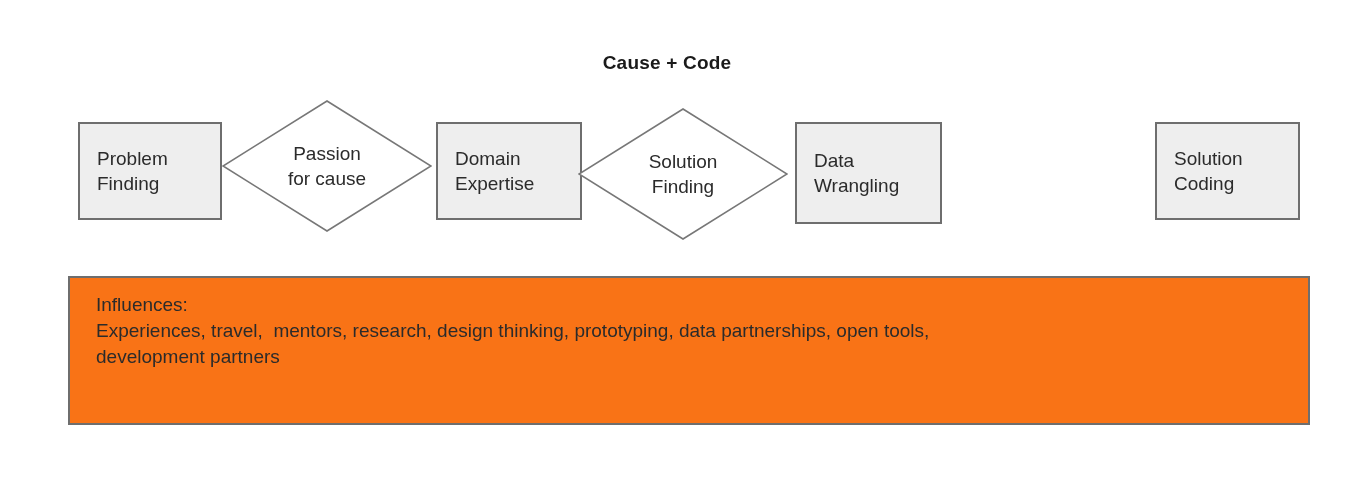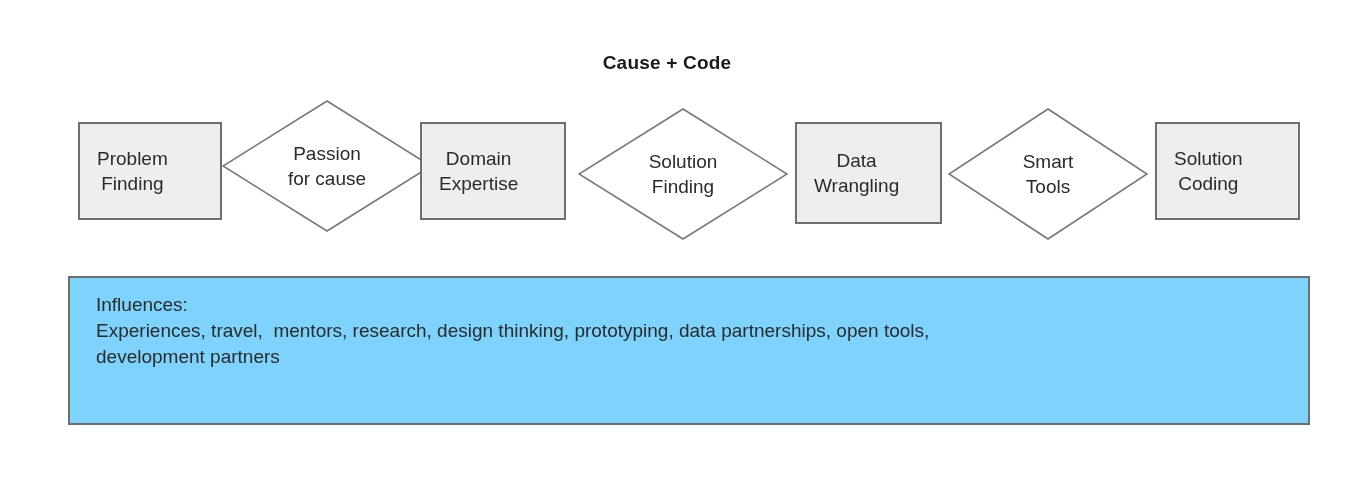--- a/index.html
+++ b/index.html
@@ -59,21 +59,21 @@
     align-items: center;
     justify-content: flex-start;
   }
   .process-box .box-label {
     display: block;
     padding-left: 17px;
     font-size: 19px;
     line-height: 25px;
     color: #2b2b2b;
     white-space: pre-line;
-    text-align: center;
+    text-align: left;
   }
 
   .decision-diamond {
     position: absolute;
   }
   .decision-diamond svg {
     position: absolute;
     left: 0;
     top: 0;
     display: block;
@@ -95,21 +95,21 @@
   }
 
   
   #influences-panel {
     position: absolute;
     left: 68px;
     top: 276px;
     width: 1242px;
     height: 149px;
     box-sizing: border-box;
-    background: #7dd3fc;
+    background: #f97316;
     border: 2px solid #6e6e6e;
   }
   #influences-text {
     position: absolute;
     left: 26px;
     top: 14px;
     right: 16px;
     font-size: 19px;
     line-height: 26px;
     color: #2b2b2b;
@@ -133,45 +133,38 @@
     </div>
 
     <div class="decision-diamond" style="left:222px; top:100px; width:210px; height:132px;">
       <svg width="210" height="132" viewBox="0 0 210 132">
         <polygon points="105,1 209,66 105,131 1,66" fill="#ffffff" stroke="#777777" stroke-width="1.6"></polygon>
       </svg>
       <span class="diamond-label">Passion
 for cause</span>
     </div>
 
-    <div class="process-box" style="left:420px; top:122px; width:146px; height:98px;">
+    <div class="process-box" style="left:436px; top:122px; width:146px; height:98px;">
       <span class="box-label">Domain
 Expertise</span>
     </div>
 
     <div class="decision-diamond" style="left:578px; top:108px; width:210px; height:132px;">
       <svg width="210" height="132" viewBox="0 0 210 132">
         <polygon points="105,1 209,66 105,131 1,66" fill="#ffffff" stroke="#777777" stroke-width="1.6"></polygon>
       </svg>
       <span class="diamond-label">Solution
 Finding</span>
     </div>
 
     <div class="process-box" style="left:795px; top:122px; width:147px; height:102px;">
       <span class="box-label">Data
 Wrangling</span>
     </div>
 
-    <div class="decision-diamond" style="left:948px; top:108px; width:200px; height:132px;">
-      <svg width="200" height="132" viewBox="0 0 200 132">
-        <polygon points="100,1 199,66 100,131 1,66" fill="#ffffff" stroke="#777777" stroke-width="1.6"></polygon>
-      </svg>
-      <span class="diamond-label">Smart
-Tools</span>
-    </div>
 
     <div class="process-box" style="left:1155px; top:122px; width:145px; height:98px;">
       <span class="box-label">Solution
 Coding</span>
     </div>
 
   </div>
 
   <div id="influences-panel">
     <div id="influences-text">Influences:

